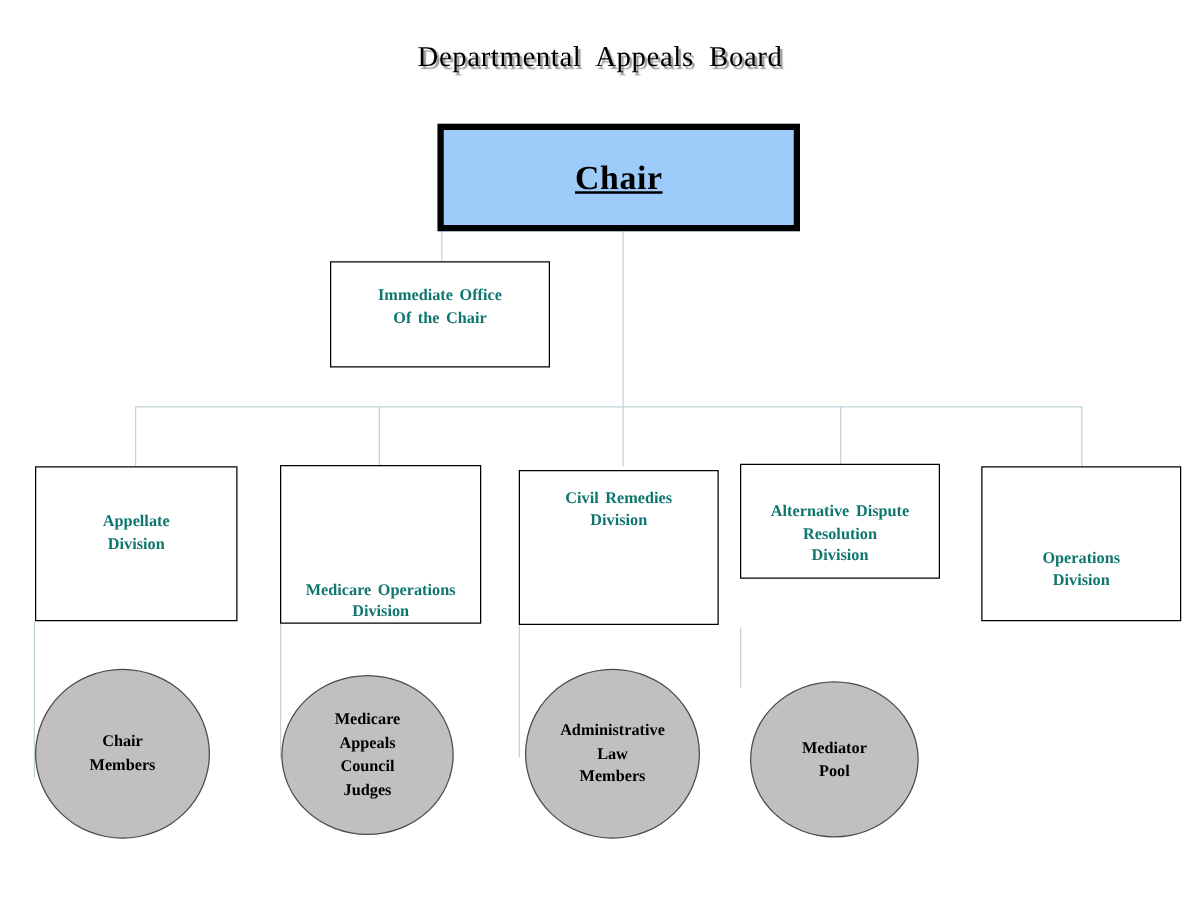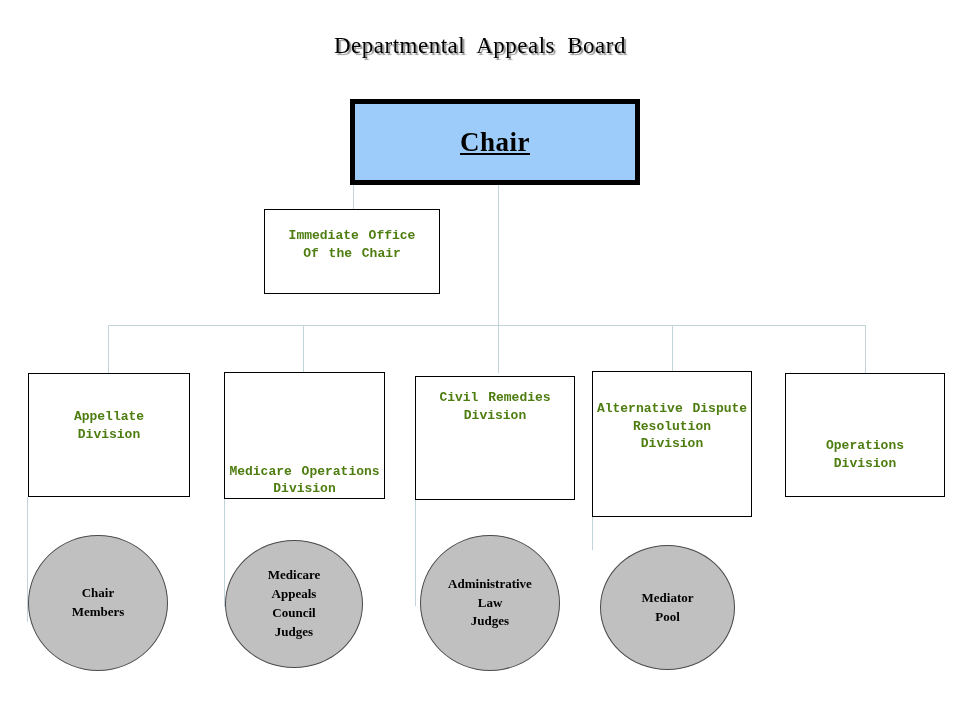--- a/index.html
+++ b/index.html
@@ -67,24 +67,24 @@
   
   .node-box {
     position: absolute;
     background: #ffffff;
     border: 1.6px solid #000000;
     box-sizing: border-box;
     display: flex;
     justify-content: center;
   }
   .node-box .node-label {
-    font-family: Liberation Mono, monospace;
+    font-family: Liberation Serif, serif;
     font-size: 13px;
     font-weight: bold;
-    color: #4d7c0f;
+    color: #0f766e;
     line-height: 1.35;
     text-align: center;
     white-space: pre-line;
     word-spacing: 2px;
   }
 
   
   .ellipse {
     position: absolute;
     background: #c0c0c0;
@@ -146,21 +146,21 @@
   <div class="node-box" style="left:224px; top:372px; width:161px; height:127px; align-items:flex-end; padding-top:40px;">
     <span class="node-label">Medicare Operations
 Division</span>
   </div>
 
   <div class="node-box" style="left:415px; top:376px; width:160px; height:124px; align-items:flex-start; padding-top:12px;">
     <span class="node-label">Civil Remedies
 Division</span>
   </div>
 
-  <div class="node-box" style="left:592px; top:371px; width:160px; height:146px; align-items:flex-start; padding-top:28px;">
+  <div class="node-box" style="left:592px; top:371px; width:160px; height:92px; align-items:flex-start; padding-top:28px;">
     <span class="node-label">Alternative  Dispute
 Resolution
 Division</span>
   </div>
 
   <div class="node-box" style="left:785px; top:373px; width:160px; height:124px; align-items:center; padding-top:39px;">
     <span class="node-label">Operations
 Division</span>
   </div>
 
@@ -172,21 +172,21 @@
   <div class="ellipse" style="left:225px; top:540px; width:138px; height:128px;">
     <span class="node-label">Medicare
 Appeals
 Council
 Judges</span>
   </div>
 
   <div class="ellipse" style="left:420px; top:535px; width:140px; height:136px;">
     <span class="node-label">Administrative
 Law
-Judges</span>
+Members</span>
   </div>
 
   <div class="ellipse" style="left:600px; top:545px; width:135px; height:125px;">
     <span class="node-label">Mediator
 Pool</span>
   </div>
 
 </div>
 
 </body></html>

